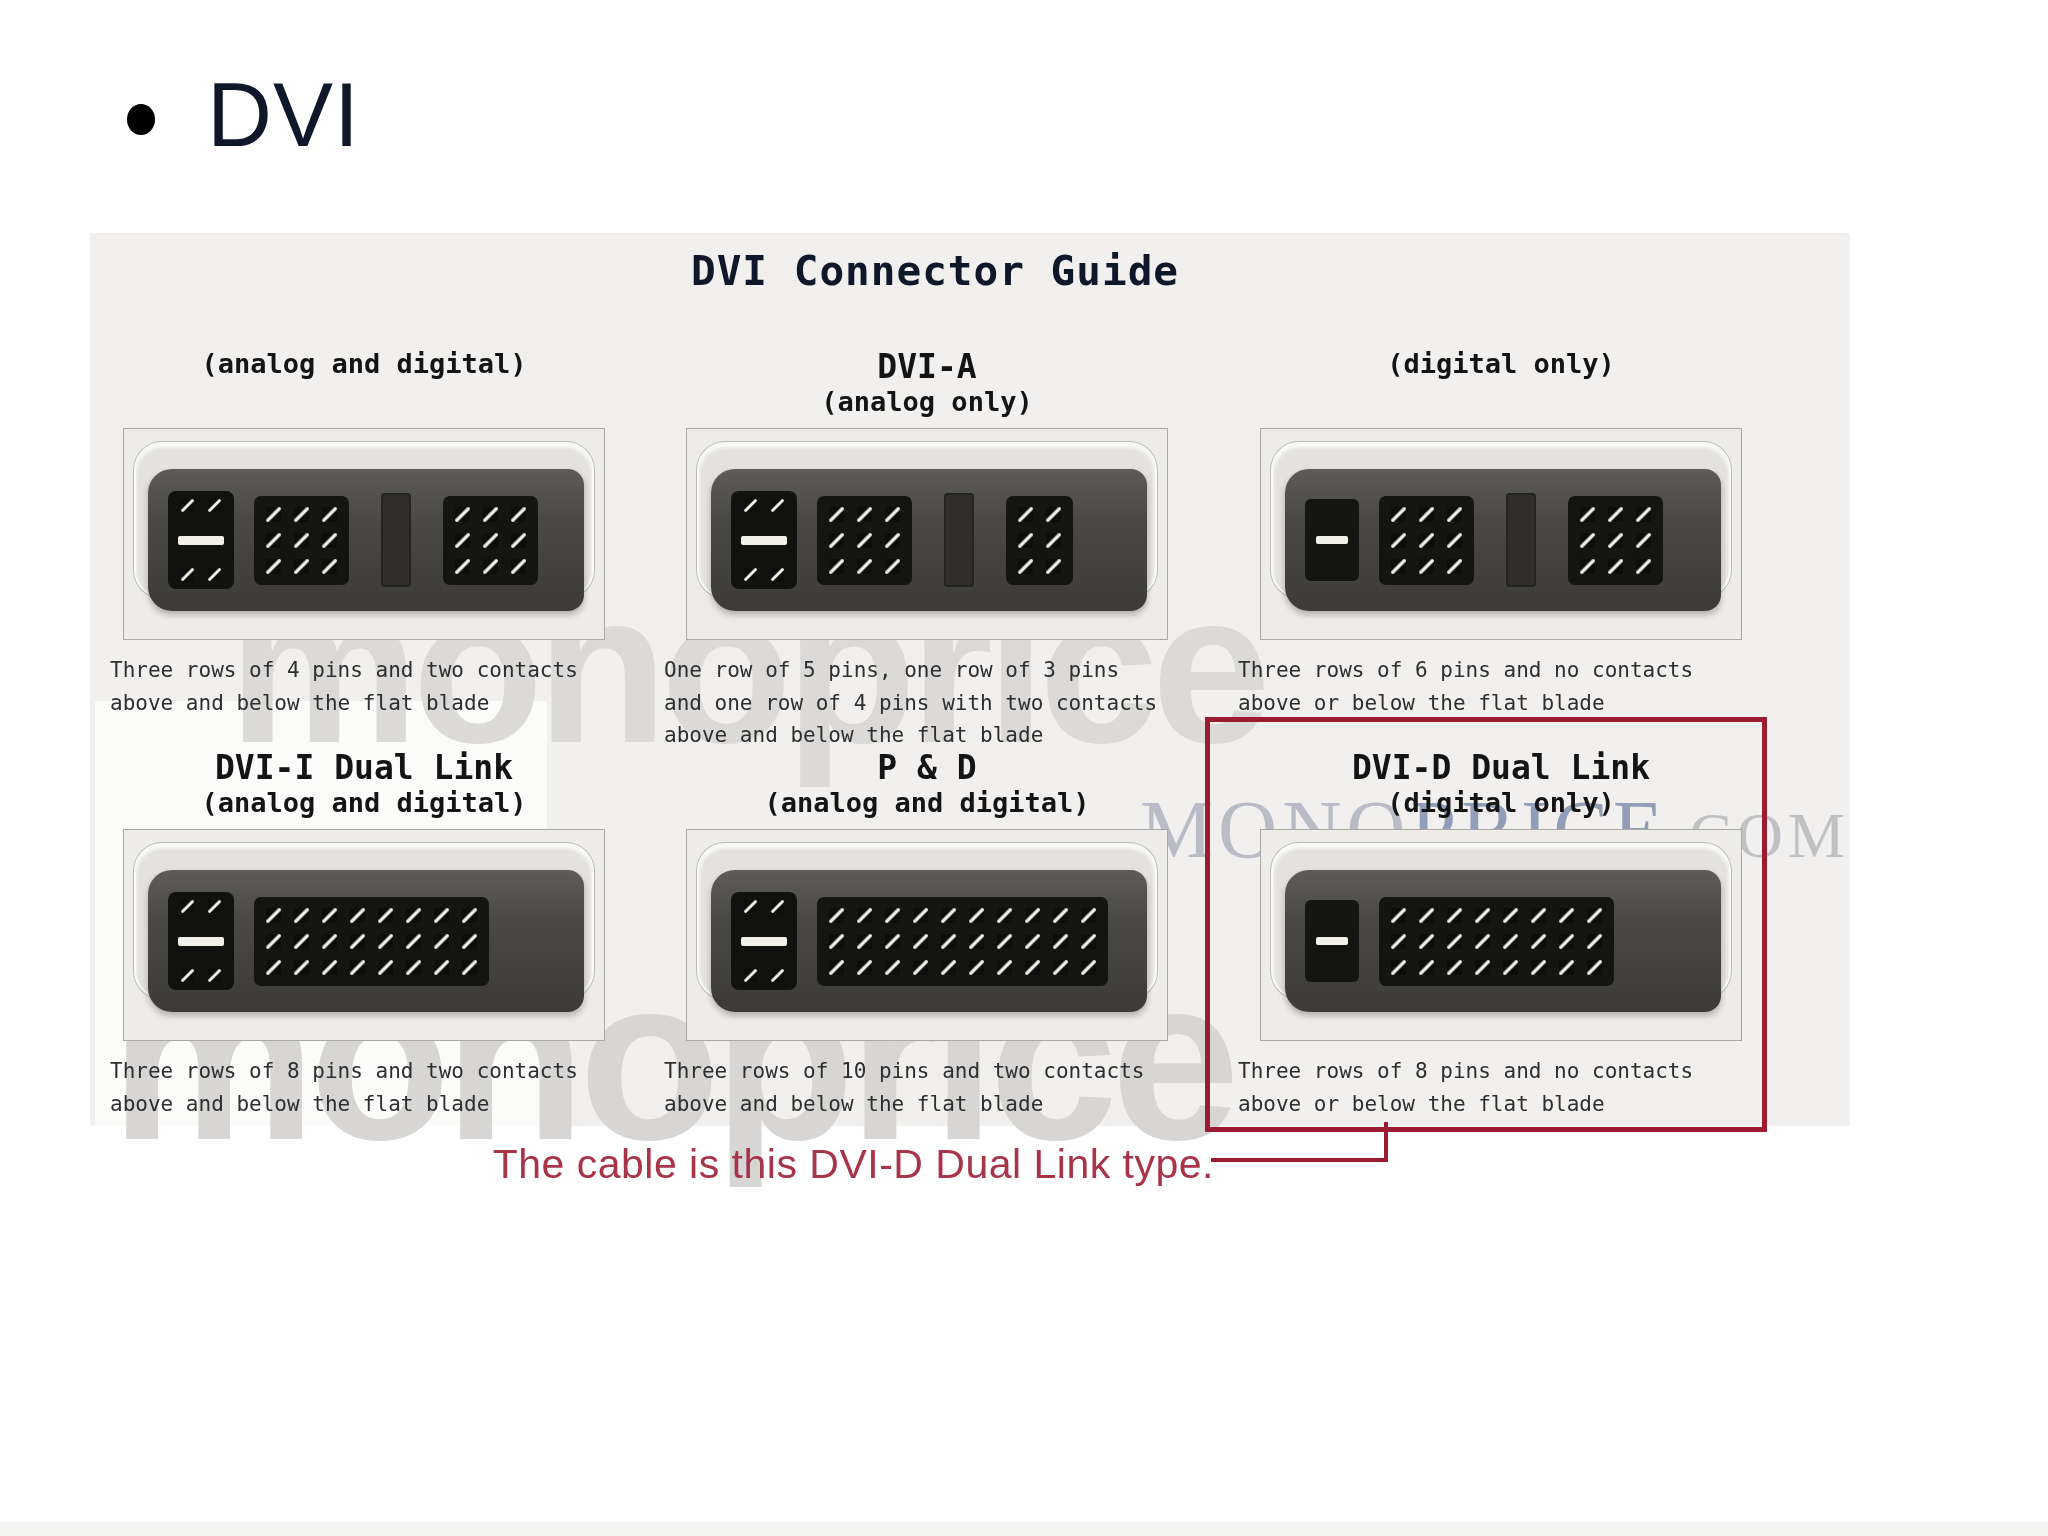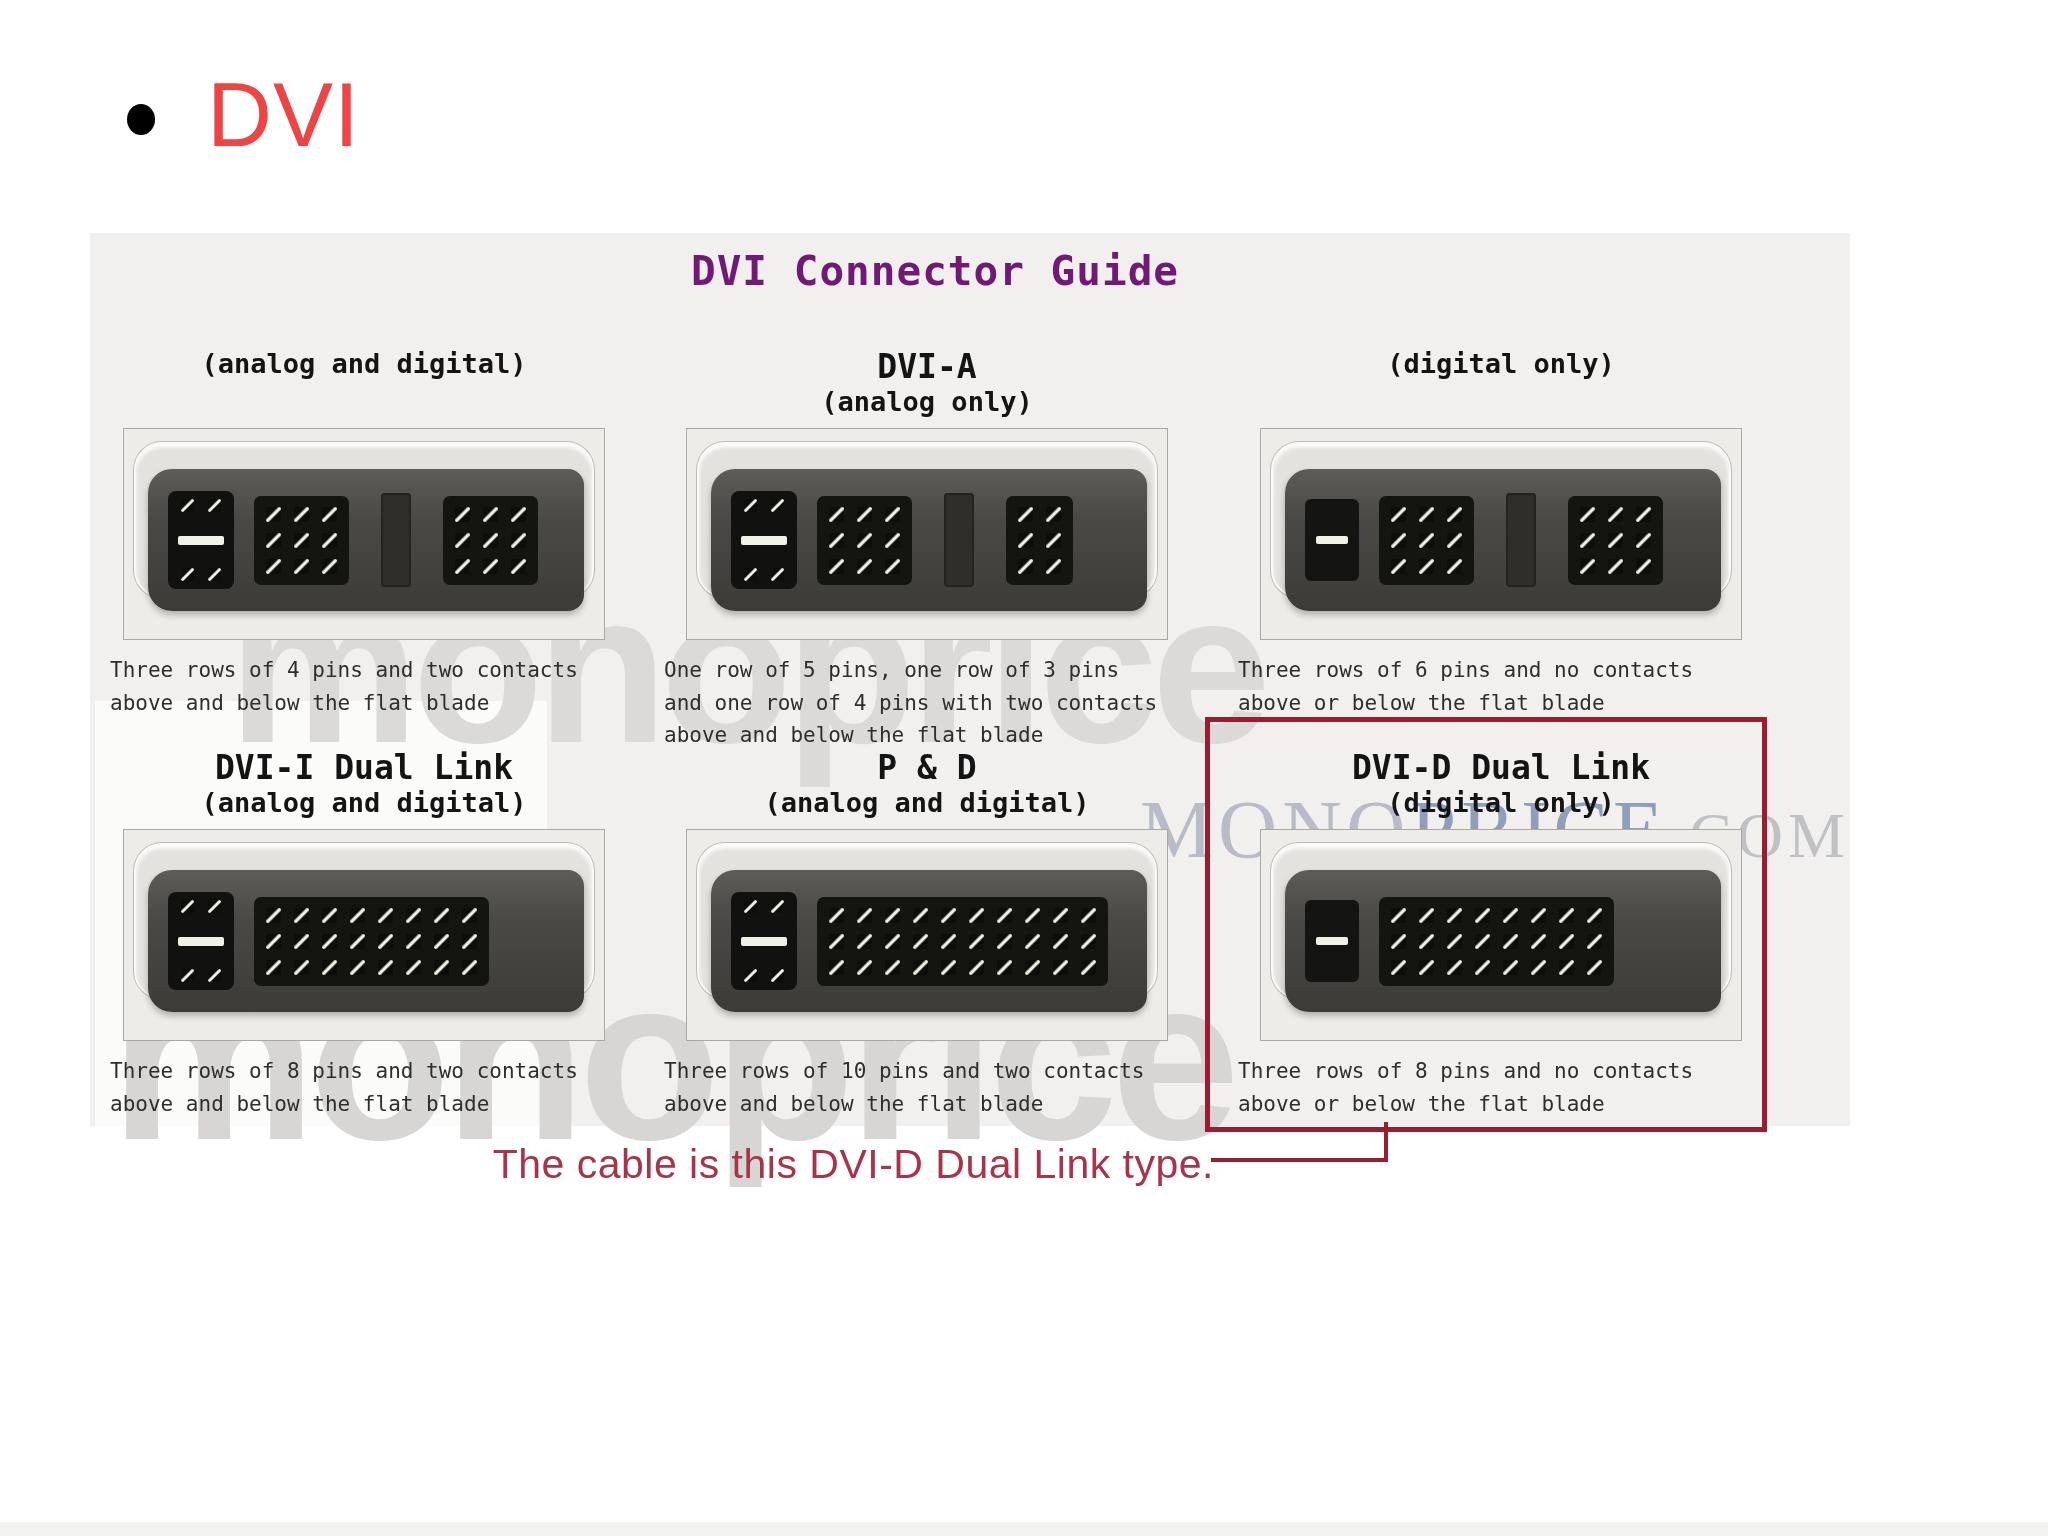--- a/index.html
+++ b/index.html
@@ -4,28 +4,28 @@
 <style>
   html,body { margin:0; padding:0; background:#888; }
   #slide {
     position:relative; width:2048px; height:1536px; background:#ffffff;
     overflow:hidden; font-family:"Liberation Sans", sans-serif;
   }
   
   .bullet-dot { position:absolute; left:127px; top:104px; width:28px; height:31px;
     background:#000; border-radius:50%; }
   .slide-heading { position:absolute; left:207px; top:64px; font-size:90px;
-    font-weight:400; color:#ef4444; letter-spacing:1px; }
+    font-weight:400; color:#0f172a; letter-spacing:1px; }
 
   
   #figure { position:absolute; left:90px; top:233px; width:1760px; height:893px;
     background:#f1f0ee; }
   .fig-title { position:absolute; left:845px; top:14px; transform:translateX(-50%);
     font-family:"DejaVu Sans Mono", monospace; font-weight:bold; font-size:41px;
-    color:#701a75; white-space:nowrap; letter-spacing:1px; z-index:3; }
+    color:#0f172a; white-space:nowrap; letter-spacing:1px; z-index:3; }
   .white-patch { position:absolute; left:5px; top:468px; width:452px; height:425px;
     background:#fbfbfa; z-index:1; }
 
   
   .wm-big { position:absolute; font-weight:bold; line-height:1; white-space:nowrap;
     letter-spacing:-7px; z-index:2; user-select:none; }
   .wm-big-1 { left:138px; top:327px; font-size:215px; color:#dbdad8; }
   .wm-big-2 { left:20px;  top:710px; font-size:232px; color:#d7d6d4; }
   .wm-site { position:absolute; left:1050px; top:550px; z-index:2; white-space:nowrap;
     font-family:"Liberation Serif", serif; font-size:82px; letter-spacing:5px; }

